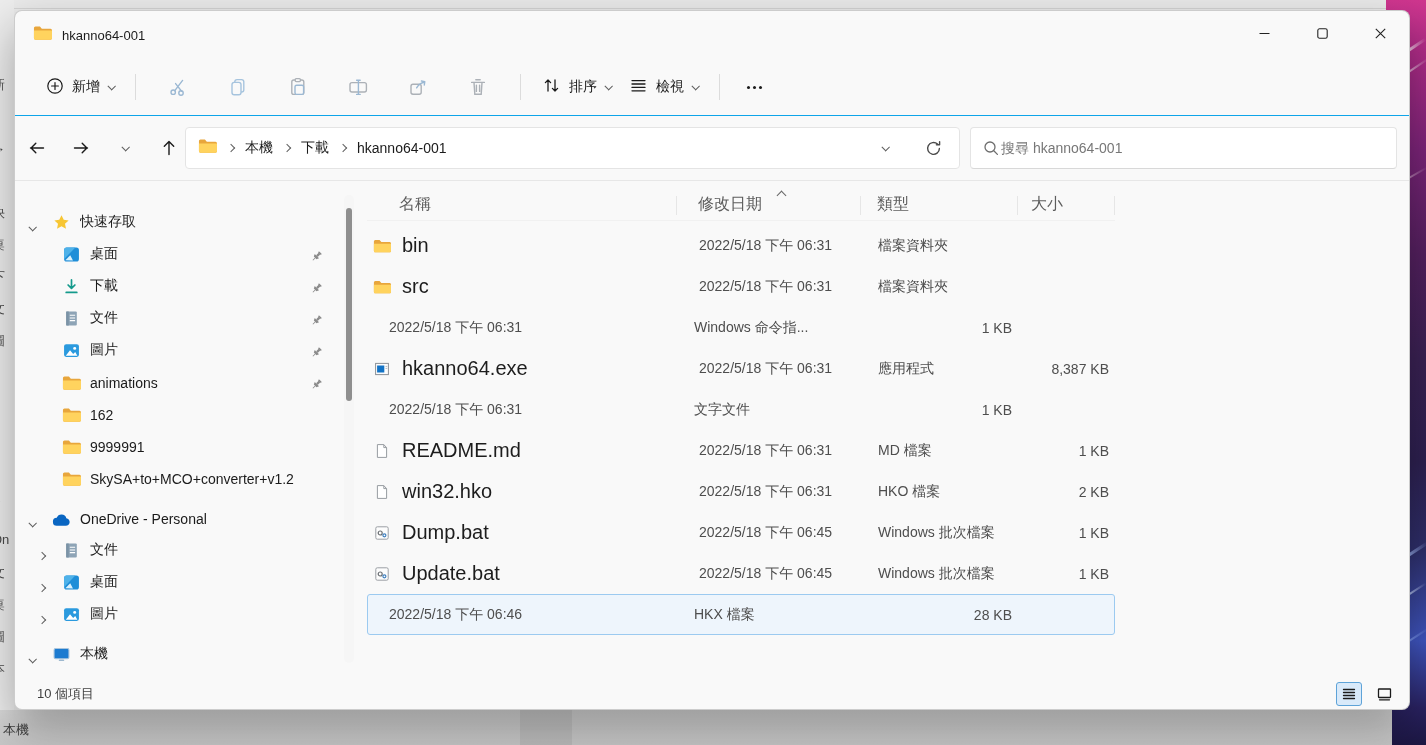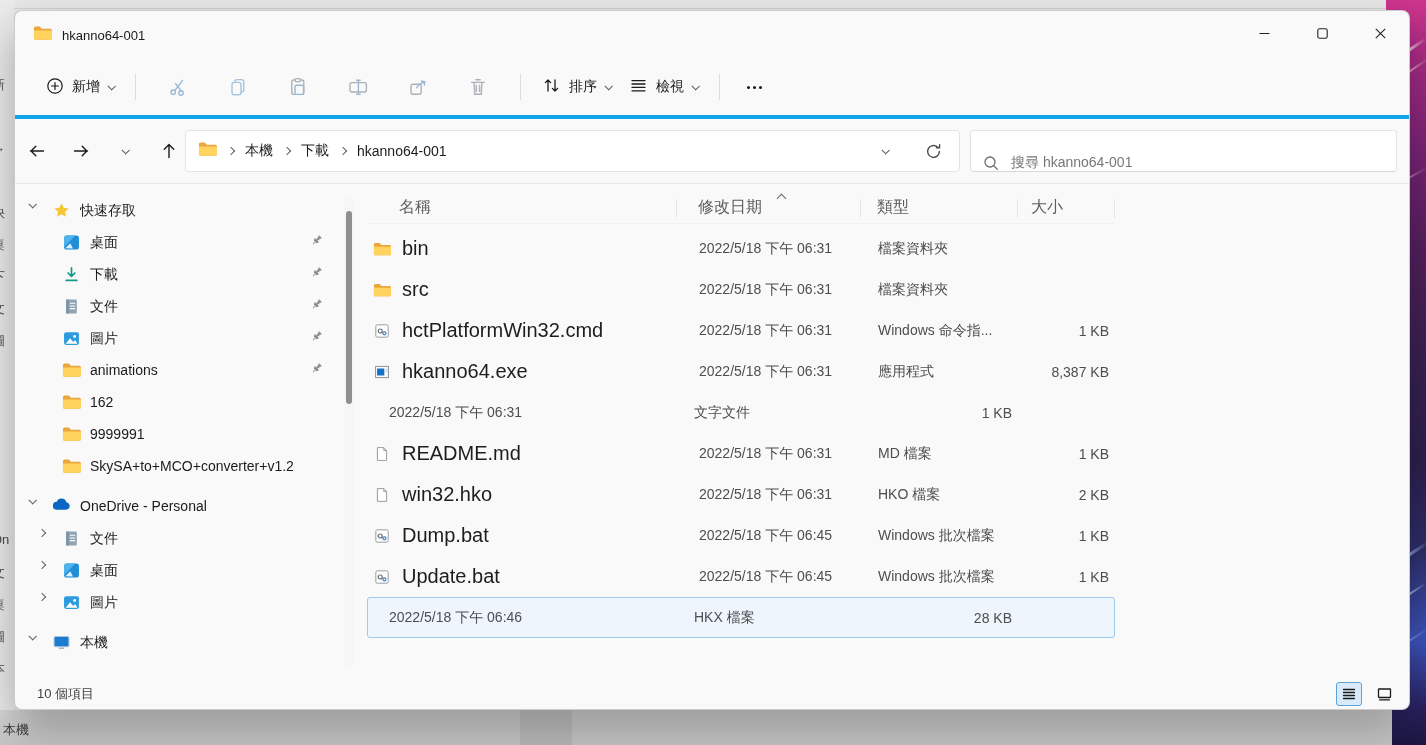--- a/index.html
+++ b/index.html
@@ -32,42 +32,42 @@
   .window{position:absolute;left:14px;top:10px;width:1396px;height:700px;
     background:#f9f9f9;border:1px solid rgba(0,0,0,.18);border-radius:8px;
     box-shadow:0 18px 45px rgba(0,0,0,.32);overflow:hidden;
     display:flex;flex-direction:column;box-sizing:border-box;}
 
   .titlebar{height:48px;flex:none;display:flex;align-items:center;padding-left:18px;}
   .titlebar .title{margin-left:10px;font-size:13px;color:#1b1b1b;}
   .win-controls{margin-left:auto;display:flex;height:100%;align-self:flex-start;}
   .wc{width:58px;height:44px;display:flex;align-items:center;justify-content:center;background:none;border:none;padding:0;cursor:default;}
 
-  .toolbar{height:56px;flex:none;display:flex;align-items:center;padding:0 10px 0 22px;border-bottom:4px solid #0ea5e9;}
+  .toolbar{height:56px;flex:none;display:flex;align-items:center;padding:0 10px 0 22px;border-bottom:1px solid #0ea5e9;}
   .tb-btn{display:flex;align-items:center;gap:8px;height:36px;padding:0 9px;border:none;background:none;border-radius:4px;font-size:14px;color:#191919;font-family:inherit;}
   .tb-ico{width:60px;height:36px;display:flex;align-items:center;justify-content:center;background:none;border:none;padding:0;}
   .tb-sep{width:1px;height:26px;background:#dcdcdc;margin:0 12px;flex:none;}
   .dots{display:flex;gap:3px;align-items:center;}
   .dots i{width:3px;height:3px;border-radius:50%;background:#1b1b1b;}
 
   .navbar{height:64px;flex:none;display:flex;align-items:center;padding:0 12px 0 6px;border-bottom:1px solid #e7e7e7;}
   .nav-btn{width:32px;height:32px;display:flex;align-items:center;justify-content:center;background:none;border:none;padding:0;margin-right:12px;border-radius:4px;}
   .nav-btn:last-of-type{margin-right:0;}
   .addr{width:775px;height:42px;box-sizing:border-box;display:flex;align-items:center;gap:11px;
     background:#fff;border:1px solid #e4e4e4;border-radius:4px;padding:0 10px 0 12px;margin-left:0;}
   .crumb{font-size:14px;color:#1b1b1b;white-space:nowrap;}
   .addr-right{margin-left:auto;display:flex;align-items:center;gap:24px;padding-right:4px;}
-  .search{flex:1;height:42px;box-sizing:border-box;display:flex;align-items:flex-end;gap:10px;
+  .search{flex:1;height:42px;box-sizing:border-box;display:flex;align-items:center;
     background:#fff;border:1px solid #e4e4e4;border-bottom-color:#d8d8d8;border-radius:4px;padding:0 12px;margin-left:10px;}
   .search input{flex:1;border:none;outline:none;font-size:14px;color:#1b1b1b;background:transparent;font-family:inherit;}
   .search input::placeholder{color:#777;}
 
   .content{flex:1;min-height:0;display:flex;position:relative;}
   .sidebar{width:350px;flex:none;padding-top:18px;box-sizing:border-box;position:relative;}
-  .side-item{display:flex;align-items:flex-start;height:32px;padding-left:14px;font-size:14px;color:#1b1b1b;}
+  .side-item{display:flex;align-items:flex-end;height:32px;padding-left:14px;font-size:14px;color:#1b1b1b;}
   .side-item.ind{padding-left:24px;}
   .side-gap{height:8px;}
   .chev-slot{width:22px;display:flex;align-items:center;flex:none;}
   .s-icon{width:20px;margin-right:9px;display:flex;align-items:center;justify-content:center;flex:none;}
   .s-label{white-space:nowrap;overflow:hidden;}
   .s-pin{margin-left:auto;margin-right:42px;display:flex;flex:none;}
   .sb-scroll{position:absolute;left:329px;top:14px;width:10px;height:468px;background:#f6f6f6;border-radius:5px;}
   .sb-thumb{position:absolute;left:2px;top:13px;width:6px;height:193px;background:#8f8f8f;border-radius:3px;}
 
   .filearea{flex:1;padding-top:8px;min-width:0;}
@@ -544,30 +544,20 @@
                   <path d="M1 5.4h19v7.8c0 1-.7 1.8-1.6 1.8H2.6C1.7 15 1 14.2 1 13.2z" fill="#ffd35e"></path>
                 </svg>
               </span>
               <span>src</span>
             </div>
             <div class="cell-date">2022/5/18 下午 06:31</div>
             <div class="cell-type">檔案資料夾</div>
             <div class="cell-size"></div>
           </div>
           <div class="row">
-            <div class="cell-name">
-              <span style="display: flex; width: 18px; justify-content: center; flex: 0 0 auto;">
-                <svg width="16" height="16" viewBox="0 0 16 16">
-                  <rect x="1.8" y="1.8" width="12.4" height="12.4" rx="1.5" fill="#fdfdfd" stroke="#9b9fa4"></rect>
-                  <circle cx="6.2" cy="8" r="2" fill="none" stroke="#6a6e72" stroke-width="1.2"></circle>
-                  <circle cx="10.4" cy="10.3" r="1.5" fill="none" stroke="#3f7fbe" stroke-width="1.2"></circle>
-                </svg>
-              </span>
-              <span>hctPlatformWin32.cmd</span>
-            </div>
             <div class="cell-date">2022/5/18 下午 06:31</div>
             <div class="cell-type">Windows 命令指...</div>
             <div class="cell-size">1 KB</div>
           </div>
           <div class="row">
             <div class="cell-name">
               <span style="display: flex; width: 18px; justify-content: center; flex: 0 0 auto;">
                 <svg width="16" height="16" viewBox="0 0 16 16">
                   <rect x="1.6" y="2.4" width="12.8" height="11.2" fill="#fdfdfd" stroke="#8b9197"></rect>
                   <rect x="3.1" y="4.5" width="7.2" height="7" fill="#1273c6"></rect>

